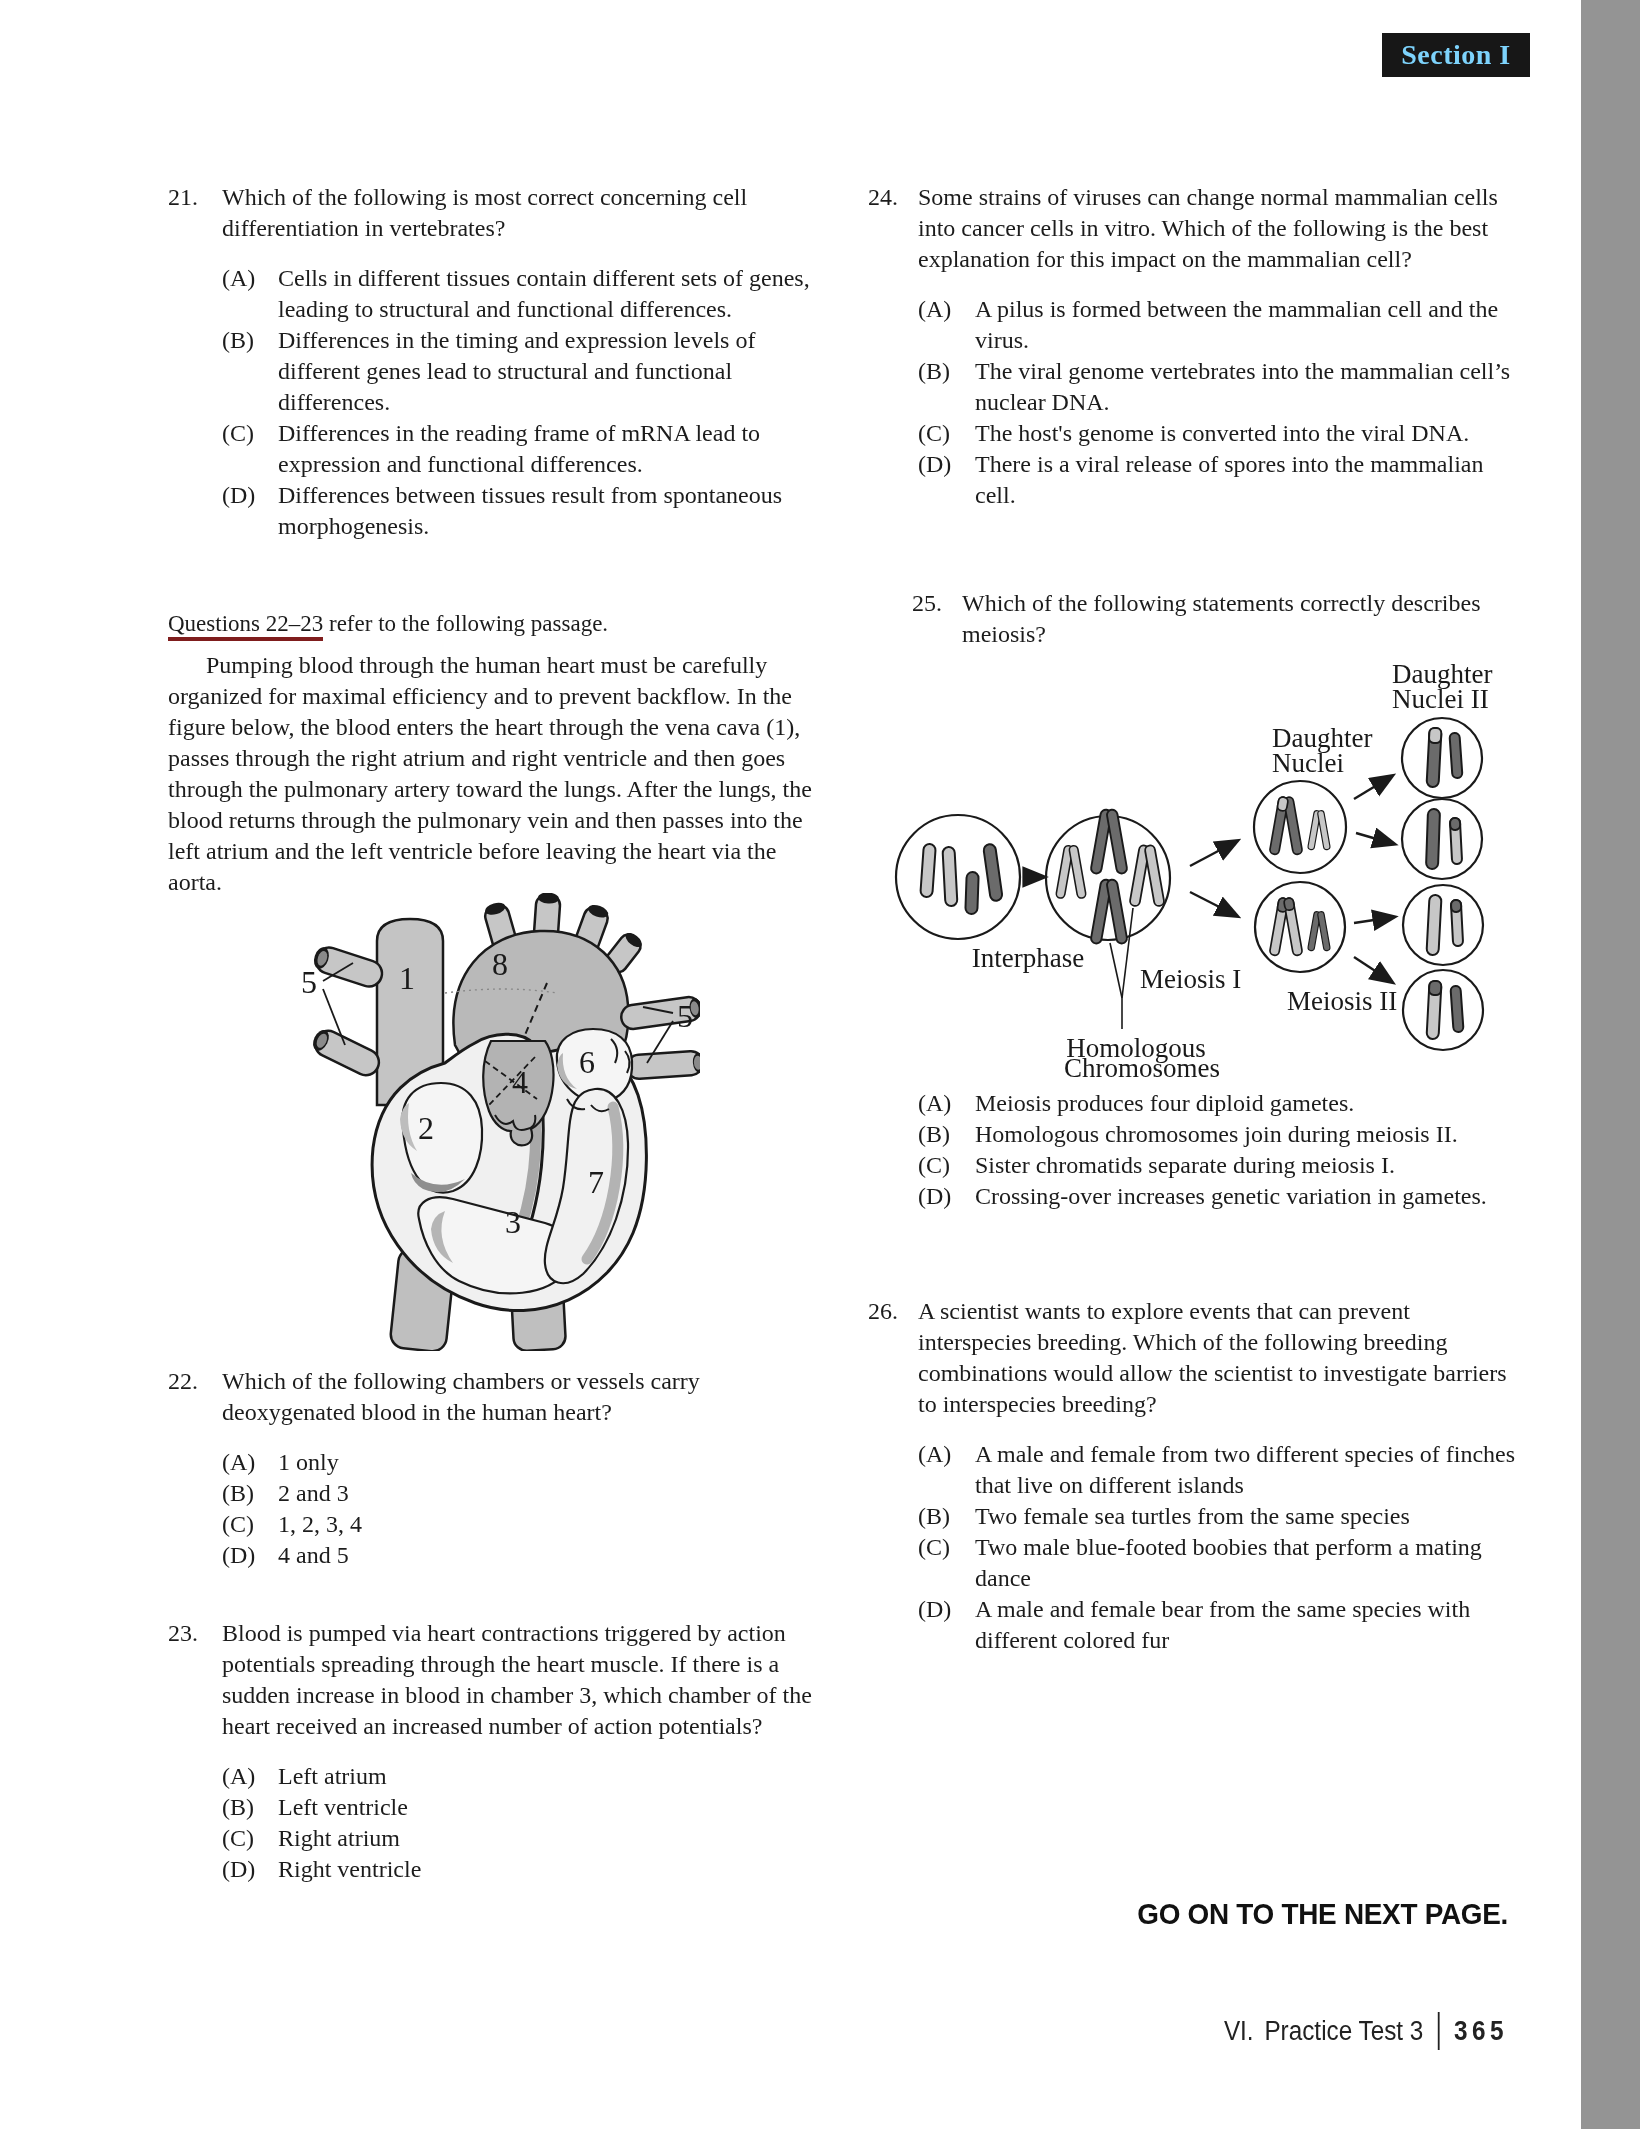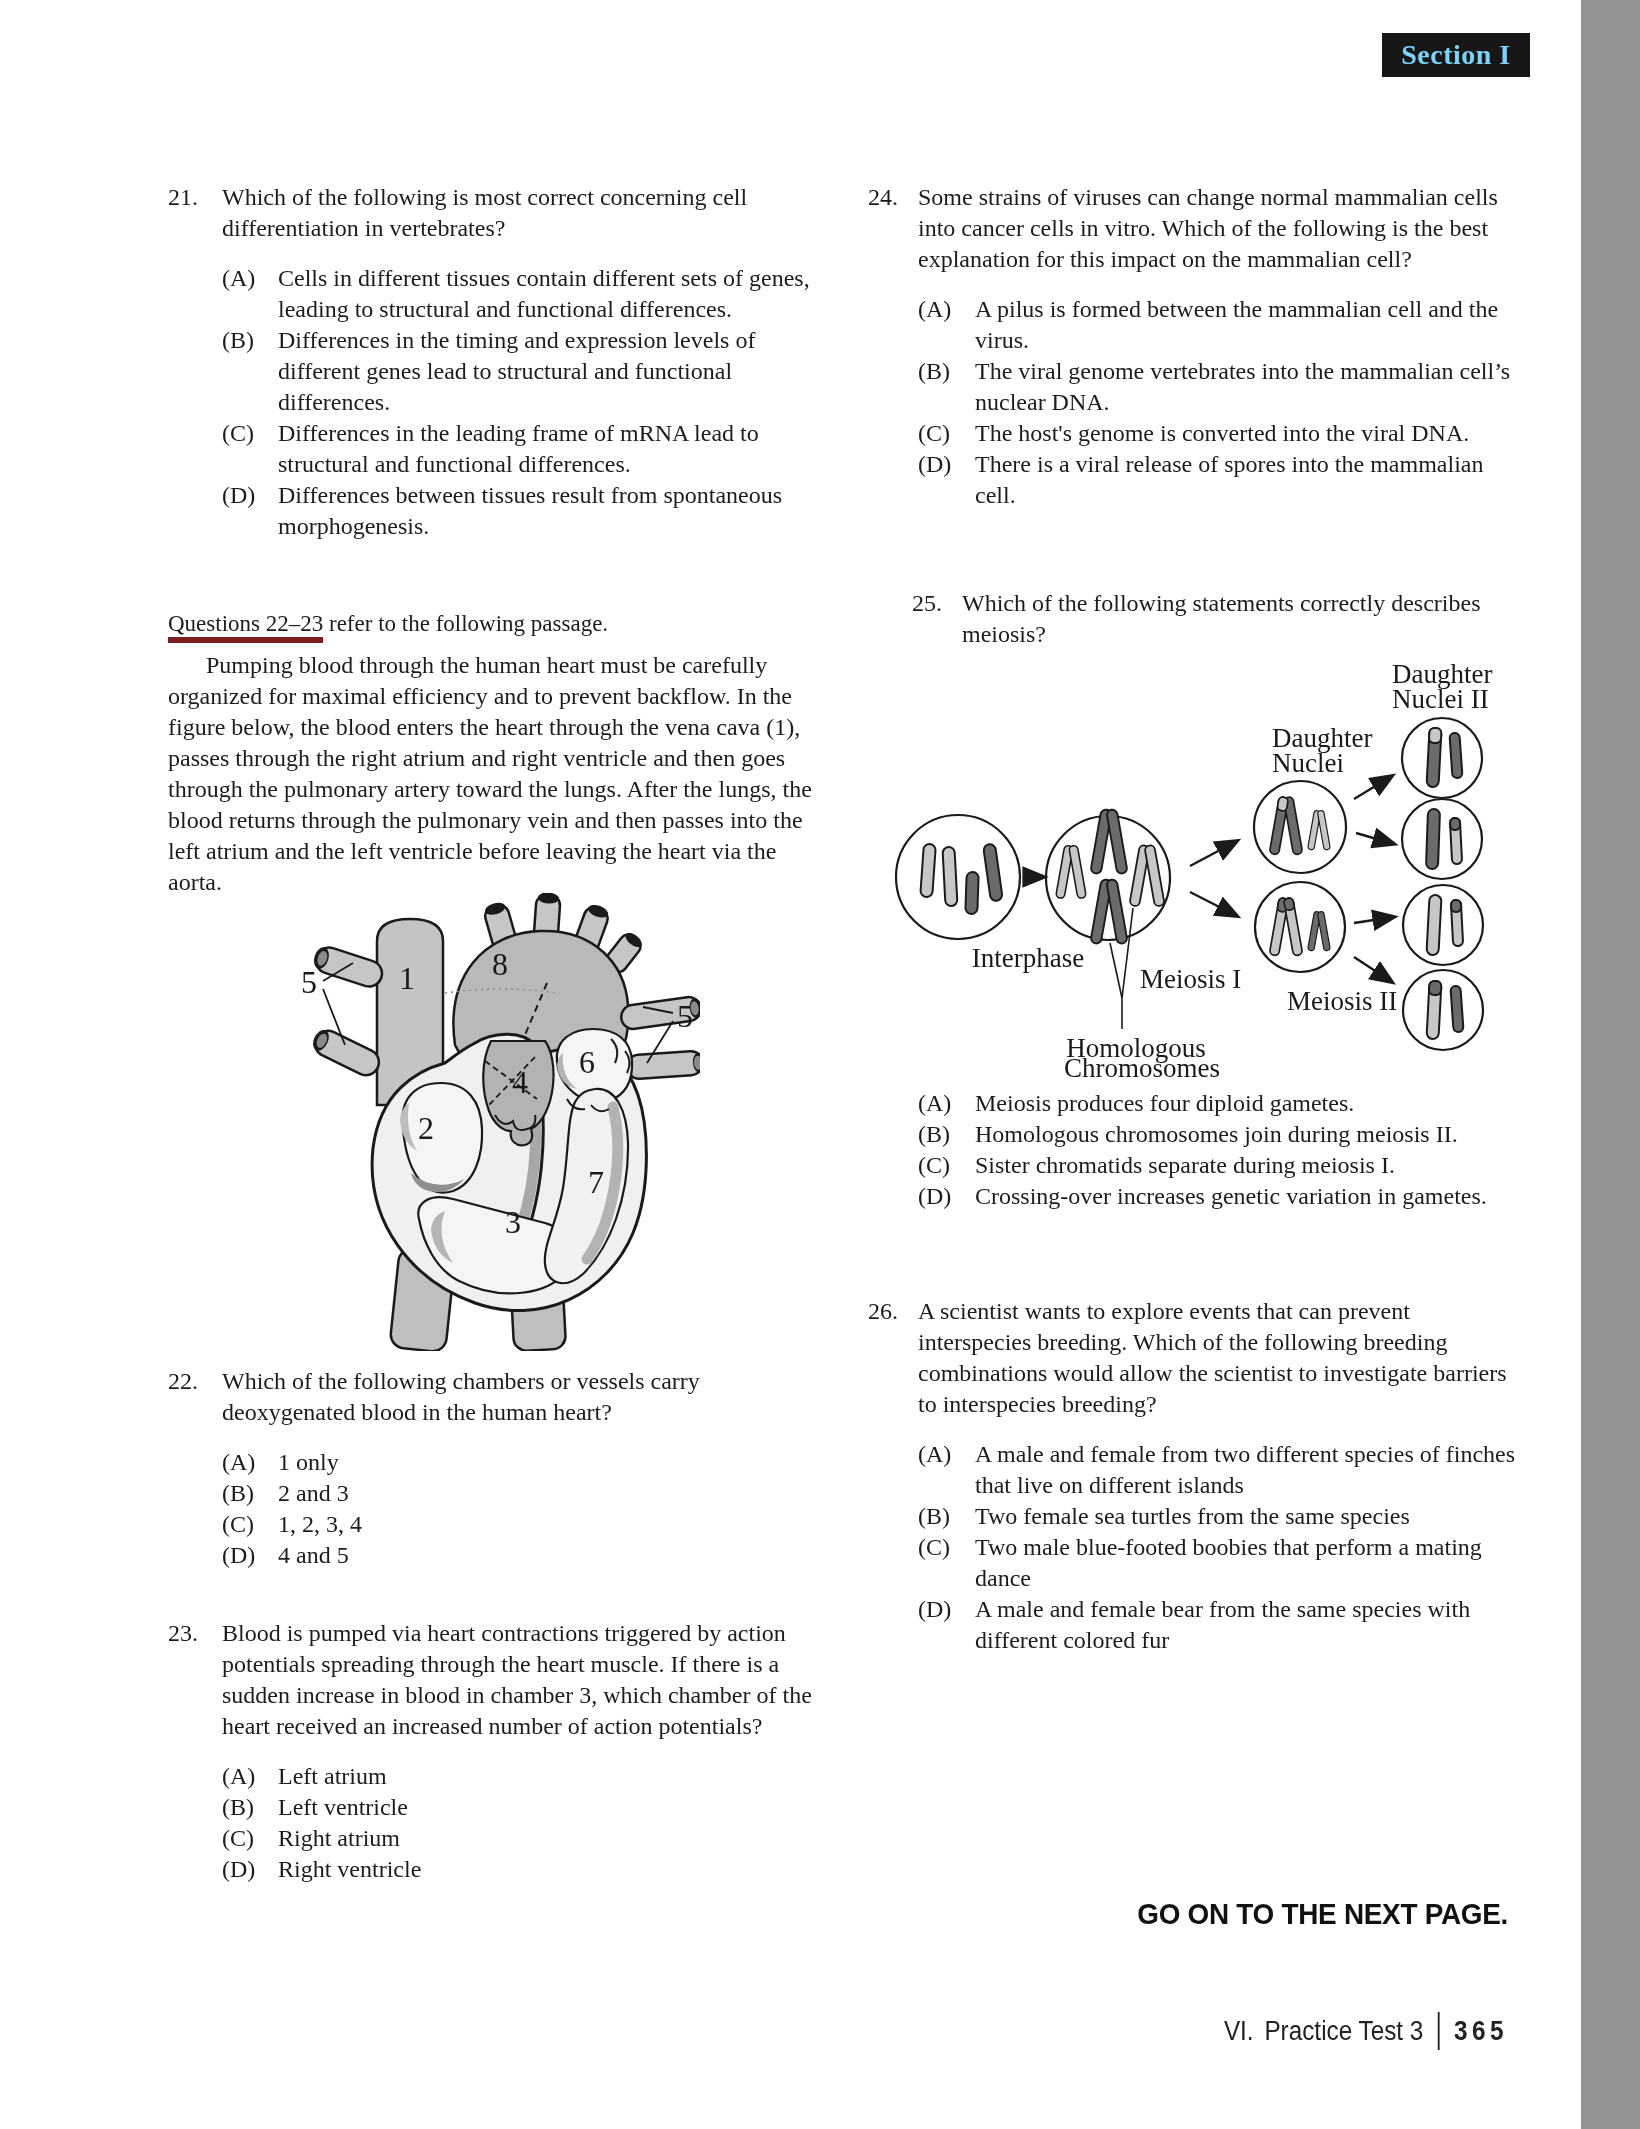--- a/index.html
+++ b/index.html
@@ -20,21 +20,21 @@
   .col-r .qnum{flex:0 0 50px;}
   .qstem{flex:1;}
   .choices{margin-top:19px;}
   .choices.std{margin-left:54px;}
   .col-r .choices.std{margin-left:50px;}
   .choice{display:flex;}
   .cl{flex:0 0 56px;}
   .col-r .cl{flex:0 0 57px;}
   .ct{flex:1;}
   .passage-head{font-size:23px;}
-  .uline{border-bottom:6px solid #7f1d1d;padding-bottom:1px;}
+  .uline{border-bottom:4px solid #7f1d1d;padding-bottom:1px;}
   .passage-body{text-indent:38px;}
   .go-on{
     font-family:"Liberation Sans", sans-serif;font-weight:bold;font-size:30px;
     text-align:right;transform:scaleX(.93);transform-origin:100% 50%;
     letter-spacing:-.3px;color:#111;
   }
   .footer-row{
     display:flex;justify-content:flex-end;align-items:center;
     font-family:"Liberation Sans", sans-serif;font-size:27px;color:#222;
     transform:scaleX(.9);transform-origin:100% 50%;
@@ -62,21 +62,21 @@
     <div class="choice">
       <span class="cl">(A)</span>
       <span class="ct">Cells in different tissues contain different sets of genes, leading to structural and functional differences.</span>
       </div>
     <div class="choice">
       <span class="cl">(B)</span>
       <span class="ct">Differences in the timing and expression levels of different genes lead to structural and functional differences.</span>
       </div>
     <div class="choice">
       <span class="cl">(C)</span>
-      <span class="ct">Differences in the leading frame of mRNA lead to structural and functional differences.</span>
+      <span class="ct">Differences in the reading frame of mRNA lead to expression and functional differences.</span>
       </div>
     <div class="choice">
       <span class="cl">(D)</span>
       <span class="ct">Differences between tissues result from spontaneous morphogenesis.</span>
       </div>
   </div>
 </div>
 
 <div class="block passage-head" style="left:168px;top:608px;width:660px;">
   <span class="uline">Questions 22–23</span><span> refer to the following passage.</span>

